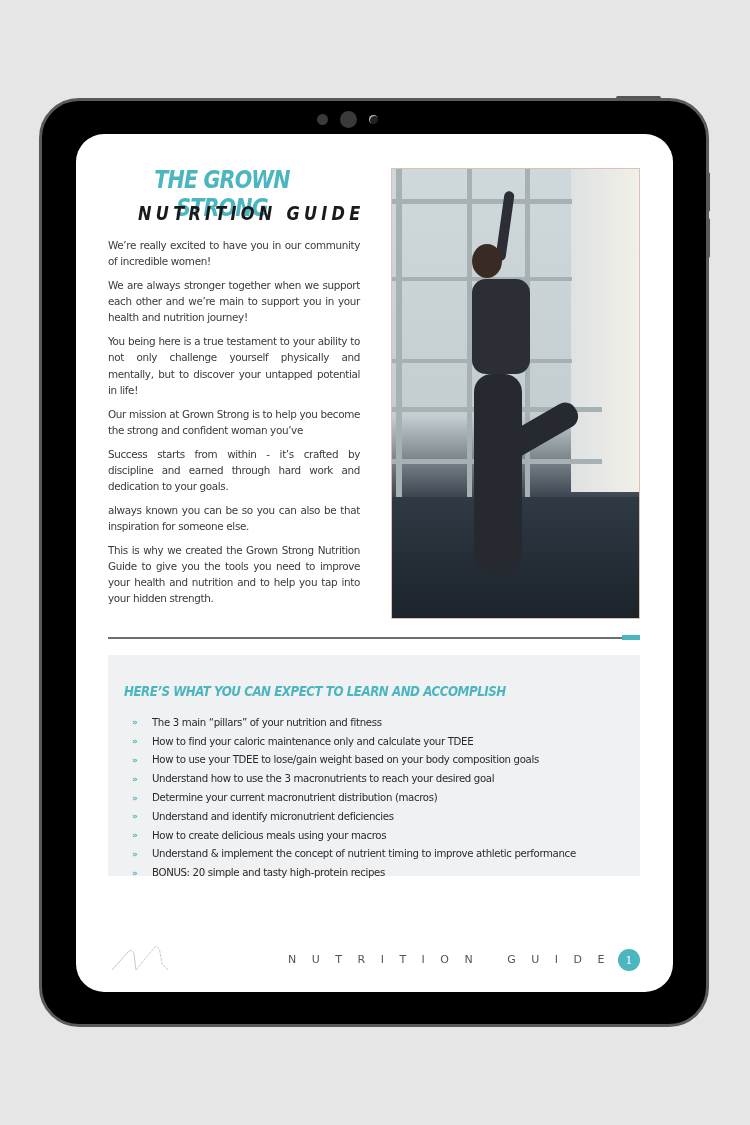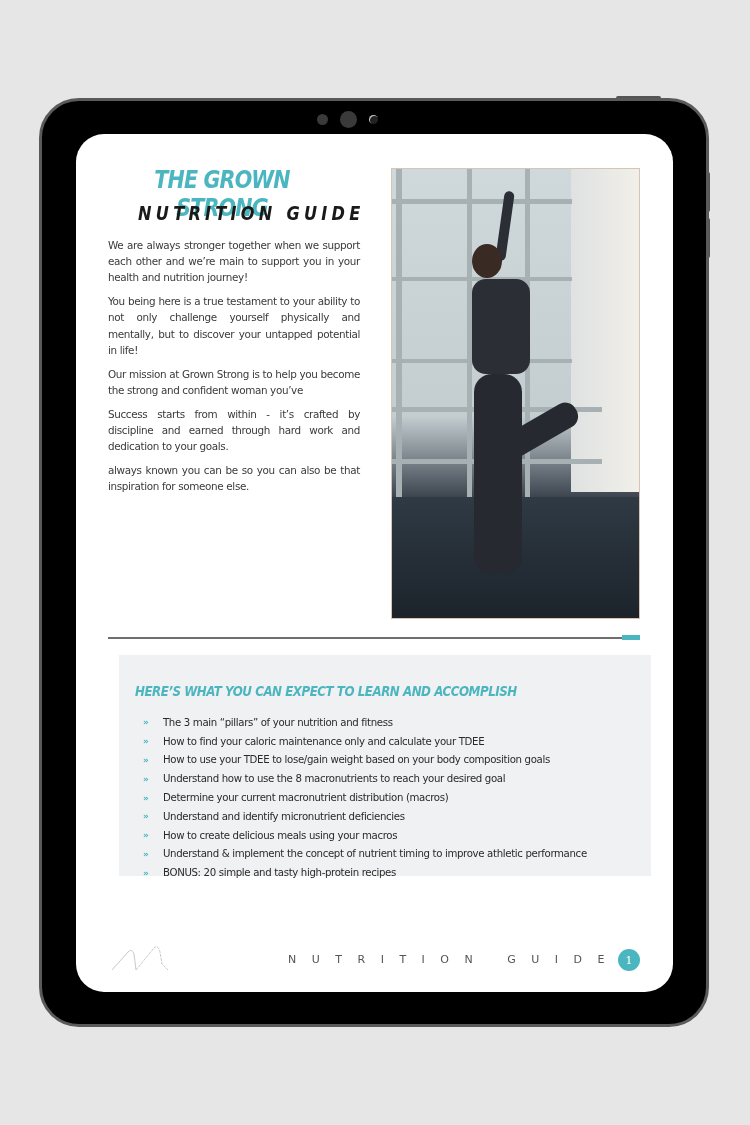--- a/index.html
+++ b/index.html
@@ -78,21 +78,21 @@
 
     .divider {
       position: absolute; left: 32px; top: 503px; width: 532px; height: 2px;
       background: #6e6e6e;
     }
     .divider-accent {
       position: absolute; left: 546px; top: 501px; width: 18px; height: 5px;
       background: #4bb6bf;
     }
     .learn-box {
-      position: absolute; left: 43px; top: 521px; width: 532px; height: 221px;
+      position: absolute; left: 32px; top: 521px; width: 532px; height: 221px;
       background: #f0f1f3;
     }
     .learn-title {
       position: absolute; left: 16px; top: 28px;
       font-family: "DejaVu Sans", sans-serif;
       font-weight: bold; font-style: italic;
       font-size: 14.5px; color: #4bb6bf;
       letter-spacing: -0.6px;
       transform: scaleX(0.82); transform-origin: left center;
       white-space: nowrap;
@@ -134,25 +134,27 @@
 <div class="tablet"></div>
 <div class="camera cam-a"></div>
 <div class="camera cam-b"></div>
 <div class="camera cam-c"></div>
 
 <div class="screen">
   <div class="title-1">THE GROWN STRONG</div>
   <div class="title-2">NUTRITION GUIDE</div>
 
   <div class="intro">
+    <p>We’re really excited to have you in our community of incredible women!</p>
     <p>We are always stronger together when we support each other and we’re main to support you in your health and nutrition journey!</p>
     <p>You being here is a true testament to your ability to not only challenge yourself physically and mentally, but to discover your untapped potential in life!</p>
     <p>Our mission at Grown Strong is to help you become the strong and confident woman you’ve</p>
     <p>Success starts from within - it’s crafted by discipline and earned through hard work and dedication to your goals.</p>
     <p>always known you can be so you can also be that inspiration for someone else.</p>
+    <p>This is why we created the Grown Strong Nutrition Guide to give you the tools you need to improve your health and nutrition and to help you tap into your hidden strength.</p>
   </div>
 
   <div class="photo">
     <div class="wall"></div>
     <div class="win-frame" style="left:4px;top:0;width:6px;height:73%;"></div>
     <div class="win-frame" style="left:75px;top:0;width:5px;height:73%;"></div>
     <div class="win-frame" style="left:133px;top:0;width:5px;height:73%;"></div>
     <div class="win-frame" style="left:0;top:30px;width:180px;height:5px;"></div>
     <div class="win-frame" style="left:0;top:108px;width:180px;height:4px;"></div>
     <div class="win-frame" style="left:0;top:190px;width:180px;height:4px;"></div>
@@ -179,21 +181,21 @@
       <li>
           <span class="bullet">»</span>
           <span>How to find your caloric maintenance only and calculate your TDEE</span>
         </li>
       <li>
           <span class="bullet">»</span>
           <span>How to use your TDEE to lose/gain weight based on your body composition goals</span>
         </li>
       <li>
           <span class="bullet">»</span>
-          <span>Understand how to use the 8 macronutrients to reach your desired goal</span>
+          <span>Understand how to use the 3 macronutrients to reach your desired goal</span>
         </li>
       <li>
           <span class="bullet">»</span>
           <span>Determine your current macronutrient distribution (macros)</span>
         </li>
       <li>
           <span class="bullet">»</span>
           <span>Understand and identify micronutrient deficiencies</span>
         </li>
       <li>

